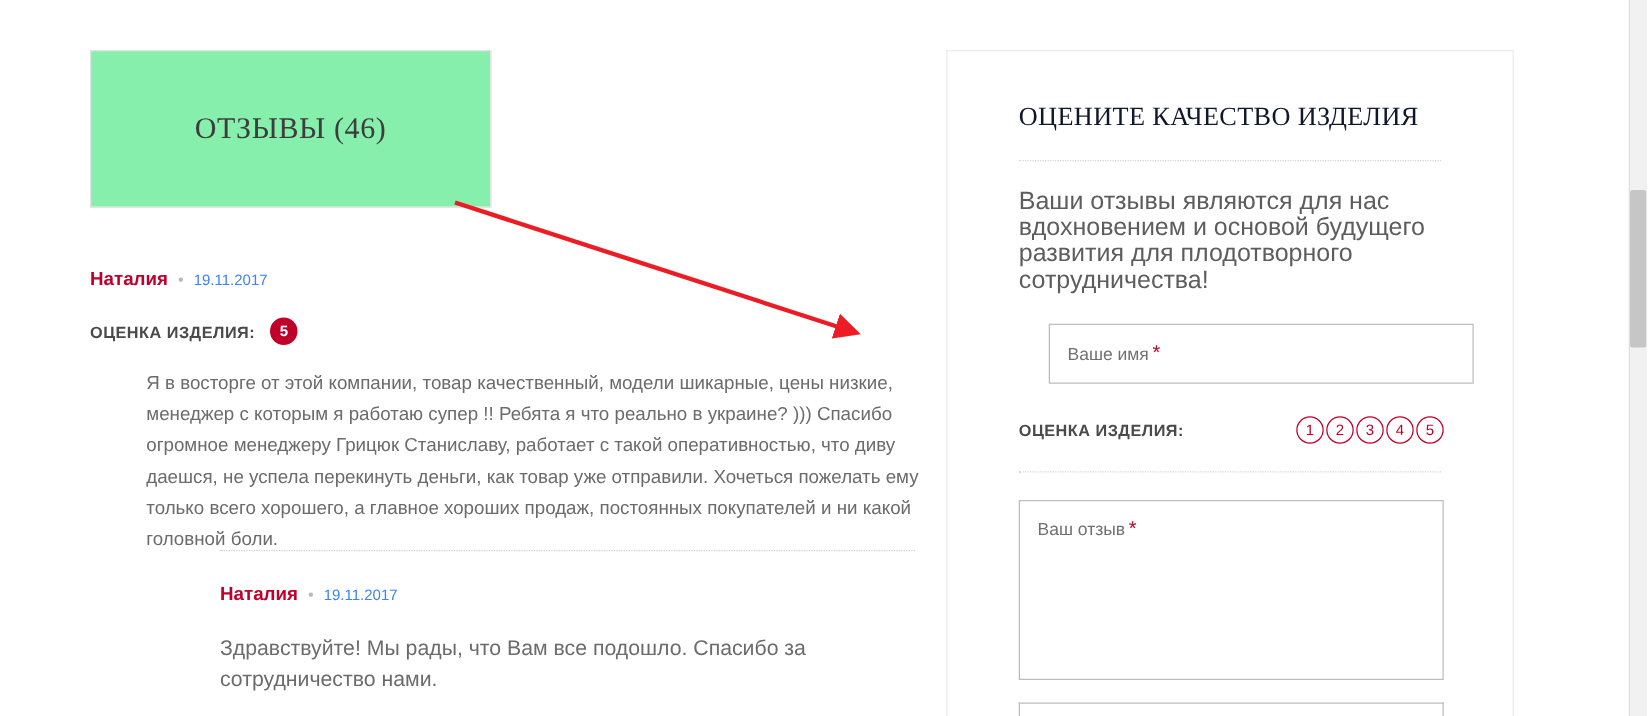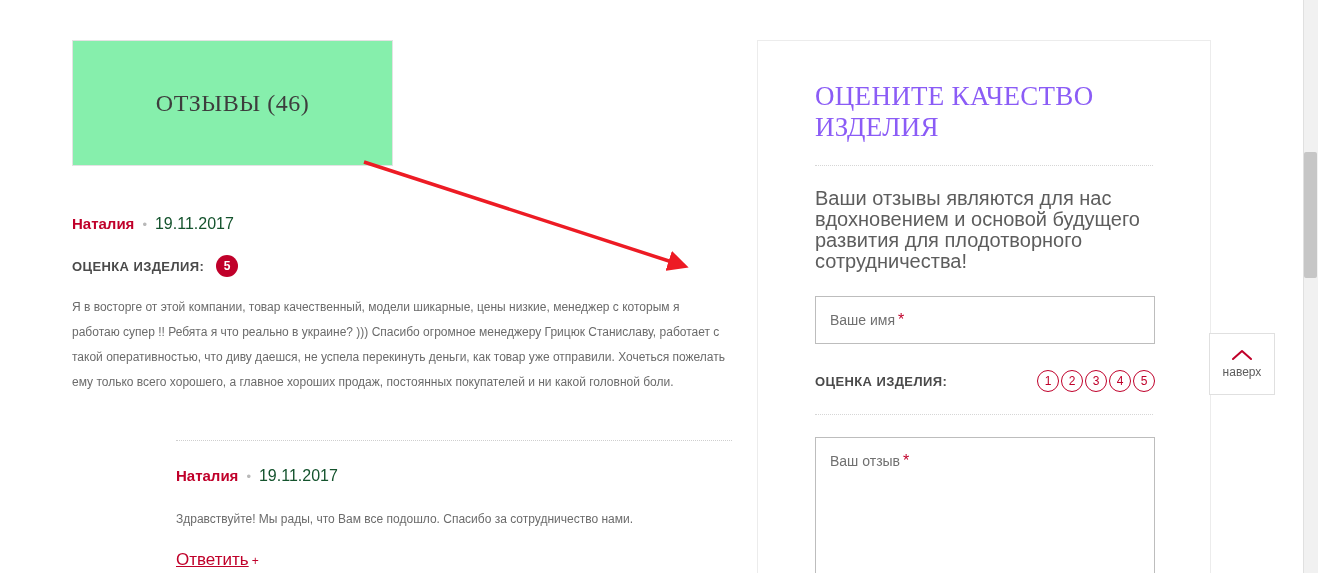--- a/index.html
+++ b/index.html
@@ -57,22 +57,22 @@
   .review-author {
     font-size: 15px;
     font-weight: bold;
     color: #c0002a;
   }
   .dot-sep {
     color: #b9b9b9;
     font-size: 13px;
   }
   .review-date {
-    font-size: 16px;
-    color: #14532d;
+    font-size: 12px;
+    color: #3b82f6;
   }
   .rating-row {
     margin-top: 22px;
     display: flex;
     align-items: center;
     gap: 12px;
   }
   .rating-label {
     font-size: 13px;
     letter-spacing: 0.4px;
@@ -86,24 +86,25 @@
     background: #c0002a;
     color: #ffffff;
     font-size: 12px;
     font-weight: bold;
     display: flex;
     align-items: center;
     justify-content: center;
   }
   .review-text {
     margin-top: 18px;
-    font-size: 12px;
+    font-size: 15px;
     line-height: 25px;
     color: #6b6b6b;
     width: 658px;
+    margin-left: 45px;
   }
 
   
   .reply {
     position: absolute;
     left: 176px;
     top: 440px;
     width: 556px;
   }
   .reply-divider {
@@ -116,21 +117,21 @@
     align-items: baseline;
     gap: 8px;
   }
   .reply-author {
     font-size: 15px;
     font-weight: bold;
     color: #c0002a;
   }
   .reply-text {
     margin-top: 22px;
-    font-size: 12px;
+    font-size: 17px;
     line-height: 25px;
     color: #6b6b6b;
   }
   .reply-link {
     margin-top: 18px;
     font-size: 17px;
     color: #c0002a;
     text-decoration: underline;
     display: inline-block;
     cursor: pointer;
@@ -152,22 +153,22 @@
     border: 1px solid #ececec;
     border-bottom: none;
     box-sizing: border-box;
     background: #ffffff;
   }
   .form-inner {
     padding: 40px 57px 0 57px;
   }
   .form-title {
     font-family: "Liberation Serif", serif;
-    font-size: 27px;
-    color: #8b5cf6;
+    font-size: 21px;
+    color: #0f172a;
     letter-spacing: 0.3px;
   }
   .form-divider {
     border-top: 1px dotted #d6d6d6;
     margin: 22px 0 22px 0;
   }
   .form-desc {
     font-size: 20px;
     line-height: 21px;
     color: #5d5d5d;
@@ -175,20 +176,21 @@
   .input-box {
     margin-top: 24px;
     width: 340px;
     height: 48px;
     border: 1px solid #bdbdbd;
     box-sizing: border-box;
     display: flex;
     align-items: center;
     padding: 0 14px;
     background: #fff;
+    margin-left: 24px;
   }
   .input-placeholder {
     font-size: 14px;
     color: #707070;
   }
   .req {
     color: #c0002a;
     margin-left: 3px;
   }
   .stars-row {
@@ -363,26 +365,20 @@
       <div class="form-divider"></div>
 
       <div class="textarea-box">
         <span class="textarea-placeholder">Ваш отзыв</span><span class="req">*</span>
       </div>
 
       <div class="input-box-bottom"></div>
     </div>
   </div>
 
-  <div class="to-top">
-    <svg class="to-top-arrow" viewBox="0 0 20 12">
-      <polyline points="1,10 10,2 19,10" fill="none" stroke="#c0002a" stroke-width="2" stroke-linecap="round" stroke-linejoin="round"></polyline>
-    </svg>
-    <span class="to-top-label">наверх</span>
-  </div>
 
   <svg class="annotation-arrow" viewBox="0 0 350 135">
     <defs>
       <marker id="arrowhead" markerWidth="6" markerHeight="6" refX="1" refY="3" orient="auto">
         <polygon points="0,0 6,3 0,6" fill="#ed1b24"></polygon>
       </marker>
     </defs>
     <line x1="332" y1="122" x2="24" y2="22" stroke="#ed1b24" stroke-width="3.5" marker-end="url(#arrowhead)" transform="rotate(180 178 72)"></line>
   </svg>
 

